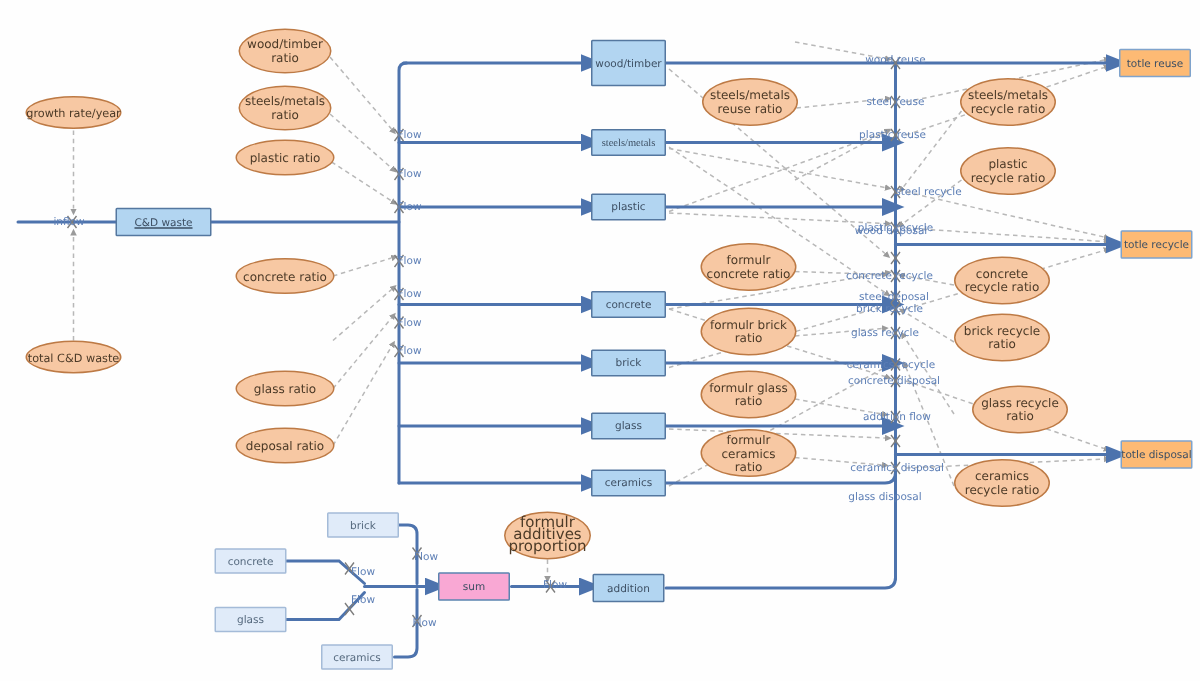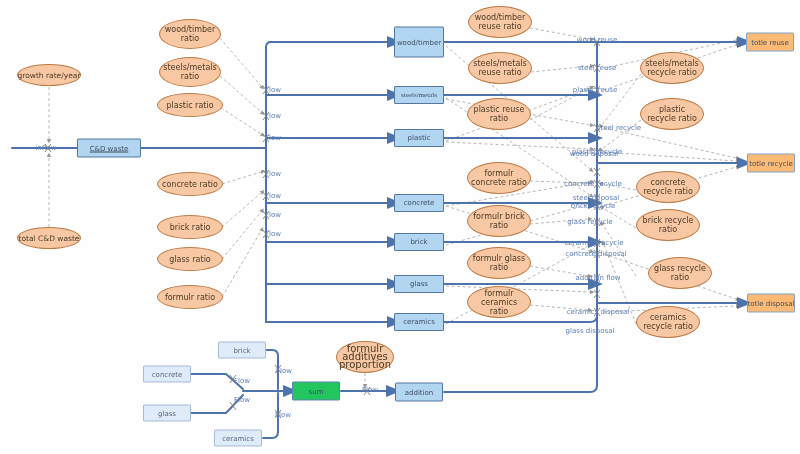--- a/index.html
+++ b/index.html
@@ -5,21 +5,21 @@
   html,body{margin:0;padding:0;background:#ffffff;}
   #canvas{position:relative;width:800px;height:454px;background:#fefefe;overflow:hidden;
           font-family:"DejaVu Sans",sans-serif;}
   #wires{position:absolute;left:0;top:0;z-index:0;}
   .node{position:absolute;transform:translate(-50%,-50%);box-sizing:border-box;
         background:#b2d5f1;border:1px solid #54779f;border-radius:1px;
         display:flex;align-items:center;justify-content:center;text-align:center;
         font-size:7px;color:#3d4f63;white-space:nowrap;z-index:2;}
   .node.light{background:#e0ebf9;border-color:#a4bbd8;color:#55697e;}
   .node.total{background:#fdba74;border-color:#7fa3cc;}
-  .node.sum{background:#22c55e;border-color:#5b84b0;}
+  .node.sum{background:#f9a8d4;border-color:#5b84b0;}
   .ell{position:absolute;transform:translate(-50%,-50%);box-sizing:border-box;
        background:#f7c8a3;border:1px solid #bd7a45;border-radius:50%;
        display:flex;align-items:center;justify-content:center;text-align:center;
        font-size:8px;line-height:9px;color:#4c3a27;z-index:2;padding:1px 3px;}
   .ell.sm{font-size:7.5px;white-space:nowrap;}
   .flbl{position:absolute;transform:translate(-50%,-50%);font-size:7px;
         color:#5c7eb5;white-space:nowrap;z-index:3;}
 </style>
 </head>
 <body>
@@ -117,35 +117,32 @@
 
 <div class="ell sm" style="left:49px;top:75px;width:64px;height:22px;">growth rate/year</div>
 <div class="ell sm" style="left:49px;top:238px;width:64px;height:22px;">total C&amp;D waste</div>
 <div class="flbl" style="left:46px;top:148px;">inflow</div>
 <div class="node" style="left:109px;top:148px;width:64px;height:19px;text-decoration:underline;">C&amp;D waste</div>
 
 <div class="ell" style="left:190px;top:34px;width:62px;height:30px;">wood/timber ratio</div>
 <div class="ell" style="left:190px;top:72px;width:62px;height:30px;">steels/metals ratio</div>
 <div class="ell" style="left:190px;top:105px;width:66px;height:24px;">plastic ratio</div>
 <div class="ell" style="left:190px;top:184px;width:66px;height:24px;">concrete ratio</div>
-<div class="ell" style="left:190px;top:227px;width:66px;height:24px;">brick ratio</div>
 <div class="ell" style="left:190px;top:259px;width:66px;height:24px;">glass ratio</div>
-<div class="ell" style="left:190px;top:297px;width:66px;height:24px;">formulr ratio</div>
+<div class="ell" style="left:190px;top:297px;width:66px;height:24px;">deposal ratio</div>
 
 <div class="node" style="left:419px;top:42px;width:50px;height:31px;">wood/timber</div>
 <div class="node" style="left:419px;top:95px;width:50px;height:18px;font-family:Liberation Serif, serif;">steels/metals</div>
 <div class="node" style="left:419px;top:138px;width:50px;height:18px;">plastic</div>
 <div class="node" style="left:419px;top:203px;width:50px;height:18px;">concrete</div>
 <div class="node" style="left:419px;top:242px;width:50px;height:18px;">brick</div>
 <div class="node" style="left:419px;top:284px;width:50px;height:18px;">glass</div>
 <div class="node" style="left:419px;top:322px;width:50px;height:18px;">ceramics</div>
 
-<div class="ell" style="left:500px;top:22px;width:64px;height:32px;">wood/timber reuse ratio</div>
 <div class="ell" style="left:500px;top:68px;width:64px;height:32px;">steels/metals reuse ratio</div>
-<div class="ell" style="left:499px;top:114px;width:64px;height:32px;">plastic reuse ratio</div>
 <div class="ell" style="left:499px;top:178px;width:64px;height:32px;">formulr concrete ratio</div>
 <div class="ell" style="left:499px;top:221px;width:64px;height:32px;">formulr brick ratio</div>
 <div class="ell" style="left:499px;top:263px;width:64px;height:32px;">formulr glass ratio</div>
 <div class="ell" style="left:499px;top:302px;width:64px;height:32px;">formulr ceramics ratio</div>
 
 <div class="ell" style="left:672px;top:68px;width:64px;height:32px;">steels/metals recycle ratio</div>
 <div class="ell" style="left:672px;top:114px;width:64px;height:32px;">plastic recycle ratio</div>
 <div class="ell" style="left:668px;top:187px;width:64px;height:32px;">concrete recycle ratio</div>
 <div class="ell" style="left:668px;top:225px;width:64px;height:32px;">brick recycle ratio</div>
 <div class="ell" style="left:680px;top:273px;width:64px;height:32px;">glass recycle ratio</div>

